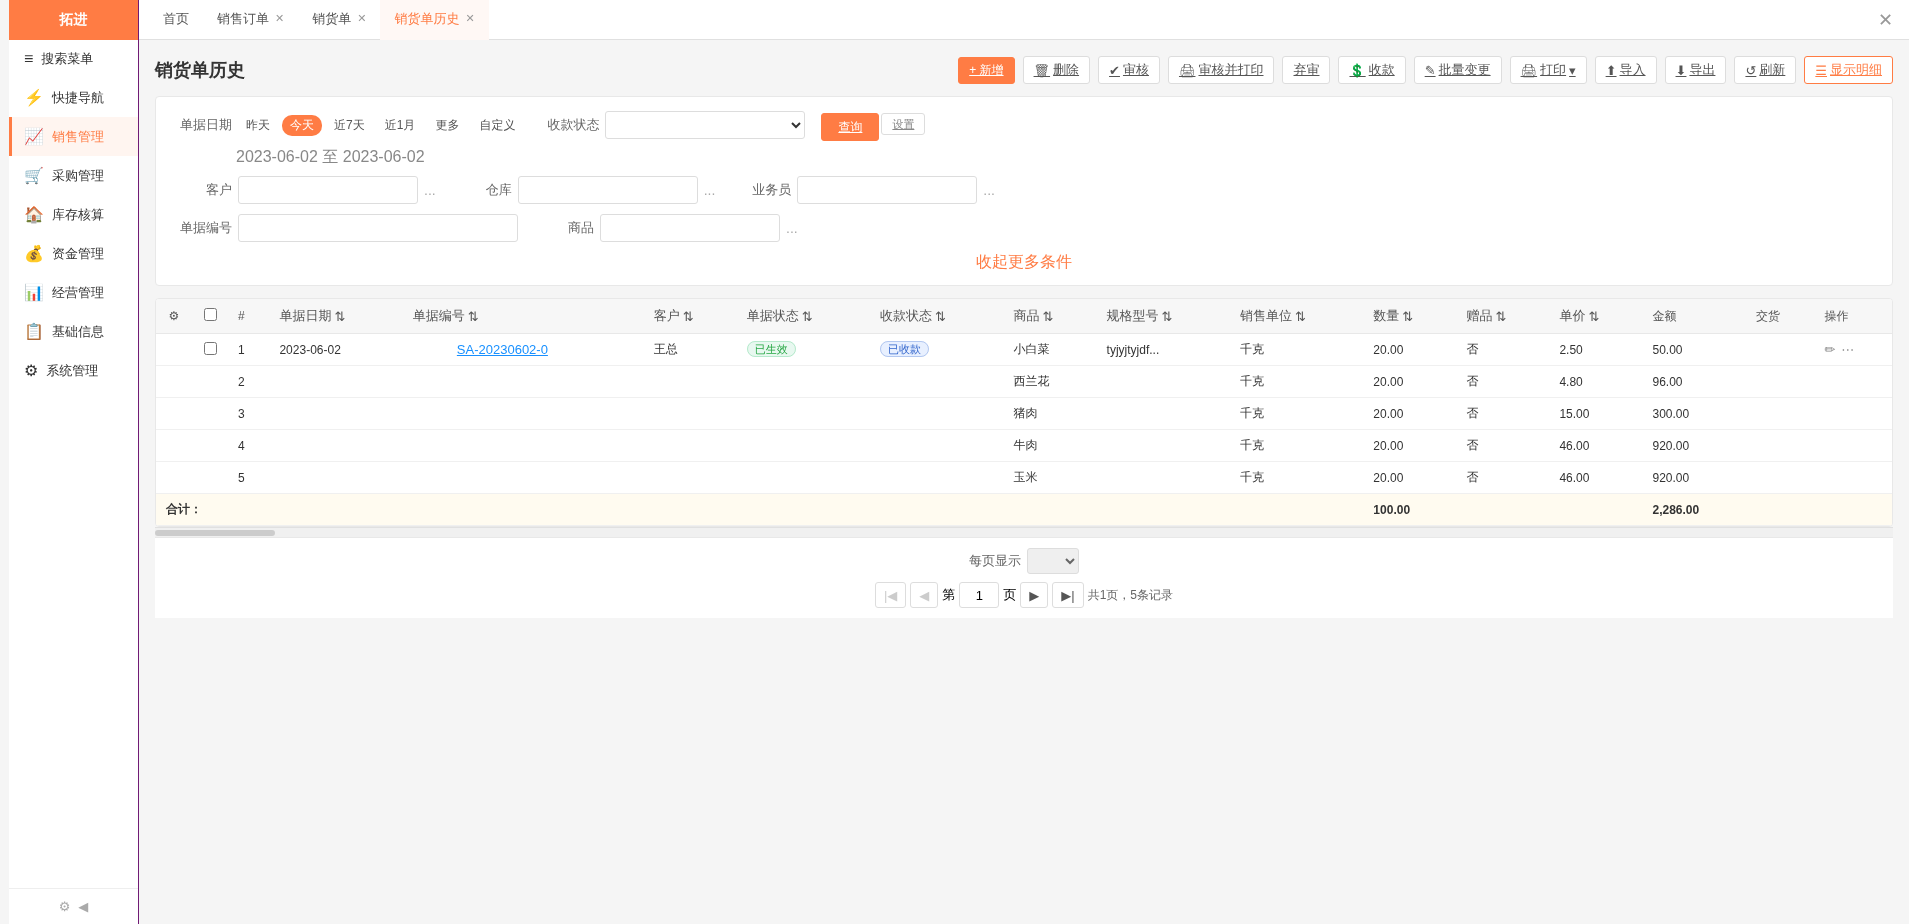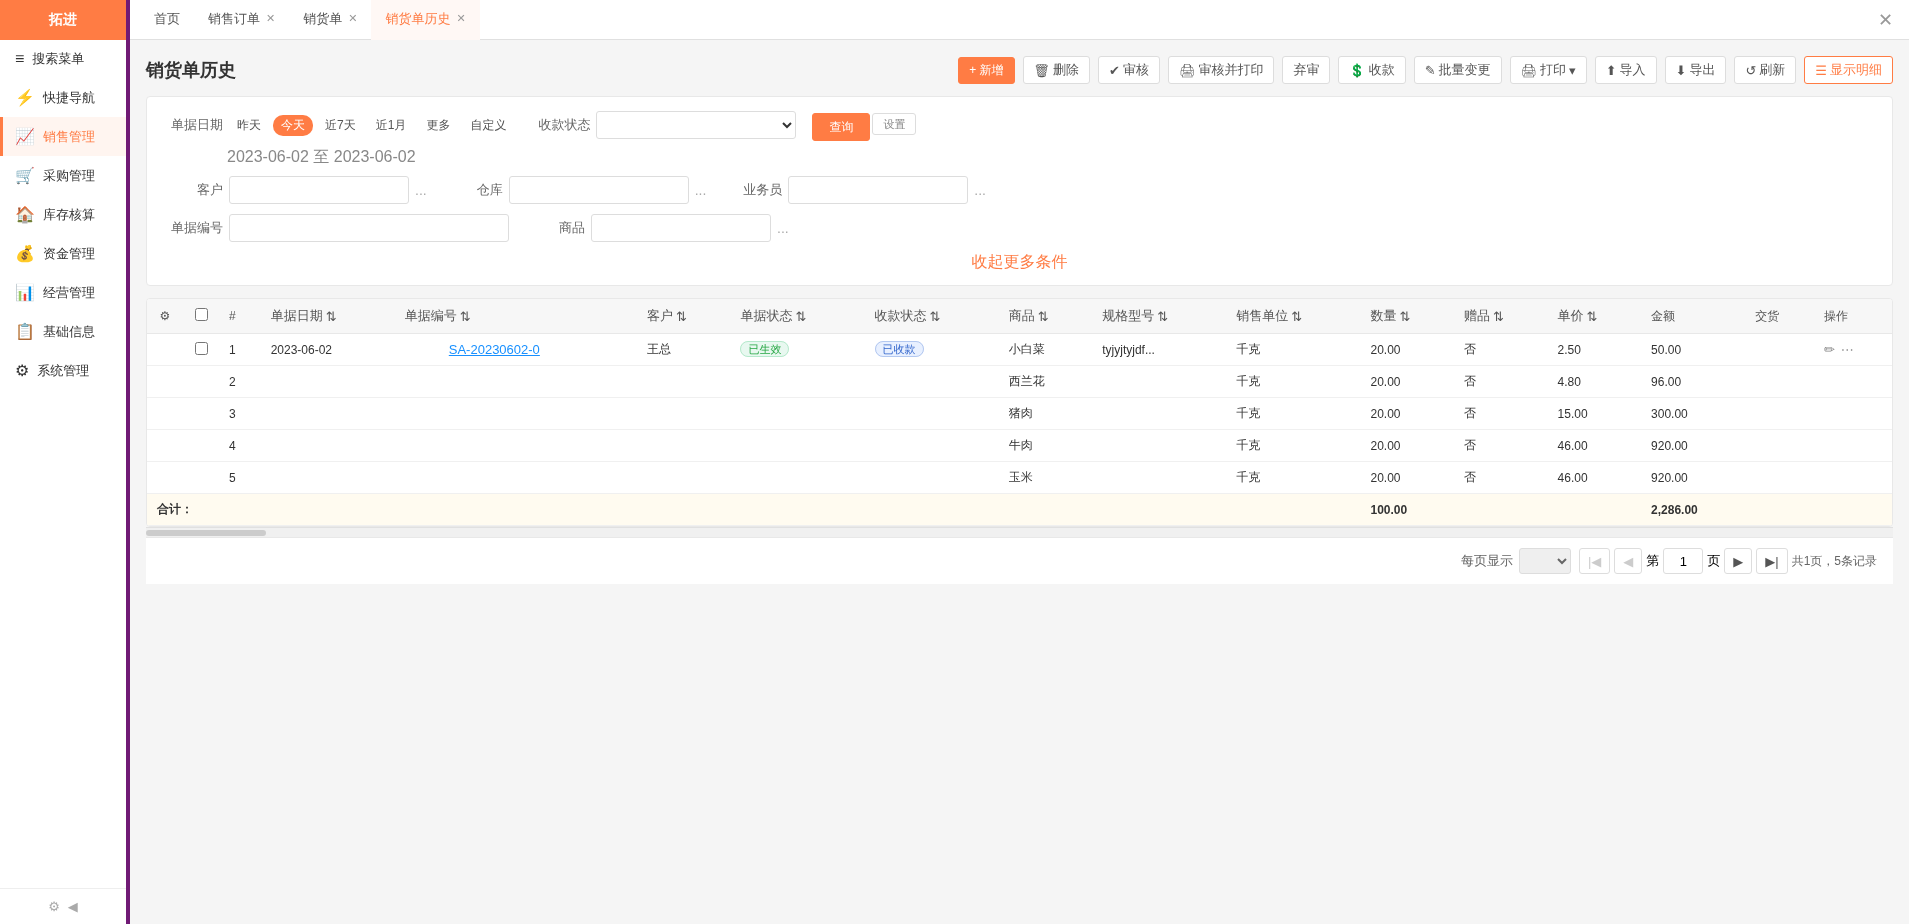--- a/index.html
+++ b/index.html
@@ -1,19 +1,19 @@
 <!DOCTYPE html>
 <html><head>
   <meta charset="utf-8">
   <style>
     * { box-sizing: border-box; margin: 0; padding: 0; font-family: 'Microsoft YaHei', Arial, sans-serif; font-size: 13px; }
     body { display: flex; height: 924px; overflow: hidden; background: #f5f5f5; }
 
     
-    .sidebar { width: 130px; background: #fff; border-right: 4px solid #701a75; display: flex; flex-direction: column; min-height: 924px; }
+    .sidebar { width: 130px; background: #fff; border-right: 1px solid #701a75; display: flex; flex-direction: column; min-height: 924px; margin-left: 9px; }
     .sidebar-logo { height: 40px; background: #ff7c44; display: flex; align-items: center; justify-content: center; color: white; font-size: 14px; font-weight: bold; }
     .sidebar-item { display: flex; align-items: center; padding: 10px 12px; cursor: pointer; color: #333; gap: 8px; border-left: 3px solid transparent; }
     .sidebar-item.active { color: #ff7c44; border-left-color: #ff7c44; background: #fff5f0; }
     .sidebar-item .icon { font-size: 16px; }
     .sidebar-bottom { margin-top: auto; padding: 10px; border-top: 1px solid #eee; display: flex; gap: 8px; justify-content: center; }
 
     
     .main { flex: 1; display: flex; flex-direction: column; overflow: hidden; }
 
     
@@ -24,21 +24,21 @@
     .tab-spacer { flex: 1; }
     .tab-close-all { color: #999; cursor: pointer; font-size: 18px; padding: 0 6px; }
 
     
     .page-content { flex: 1; overflow: auto; padding: 16px; background: #f5f5f5; }
 
     
     .page-header { display: flex; align-items: center; justify-content: space-between; margin-bottom: 12px; }
     .page-title { font-size: 18px; font-weight: bold; color: #333; }
     .toolbar { display: flex; gap: 8px; align-items: center; flex-wrap: wrap; }
-    .btn { padding: 4px 10px; border: 1px solid #ddd; background: #fff; border-radius: 3px; cursor: pointer; color: #555; font-size: 12px; display: flex; align-items: center; gap: 3px; white-space: nowrap; }
+    .btn { padding: 4px 10px; border: 1px solid #ddd; background: #fff; border-radius: 3px; cursor: pointer; color: #555; font-size: 12px; display: flex; align-items: center; gap: 3px; white-space: nowrap; text-decoration: underline; }
     .btn-primary { background: #ff7c44; color: #fff; border-color: #ff7c44; }
     .btn-orange-outline { border-color: #ff7c44; color: #ff7c44; background: #fff; }
 
     
     .filter-panel { background: #fff; border: 1px solid #e8e8e8; border-radius: 4px; padding: 12px 16px; margin-bottom: 12px; }
     .filter-row { display: flex; align-items: center; gap: 16px; margin-bottom: 10px; flex-wrap: wrap; }
     .filter-item { display: flex; align-items: center; gap: 6px; }
     .filter-label { color: #666; white-space: nowrap; min-width: 60px; text-align: right; }
     .filter-input { border: 1px solid #ddd; border-radius: 3px; padding: 4px 8px; height: 28px; width: 180px; color: #333; outline: none; }
     .filter-select { border: 1px solid #ddd; border-radius: 3px; padding: 4px 8px; height: 28px; width: 200px; color: #333; background: #fff; outline: none; }
@@ -63,21 +63,21 @@
     .badge-blue { background: #e8f0ff; color: #3366cc; border: 1px solid #b3c8f0; padding: 1px 7px; border-radius: 10px; font-size: 11px; }
     .link-text { color: #1890ff; cursor: pointer; text-decoration: underline; margin-left: 44px; }
     .action-icons { display: flex; gap: 6px; }
     .action-icon { color: #888; cursor: pointer; }
 
     
     .summary-row { background: #fffbf0; }
     .summary-row td { font-weight: bold; color: #333; border-top: 1px solid #e8e8e8; }
 
     
-    .pagination-bar { display: flex; justify-content: flex-end; padding: 10px 16px; background: #fff; border-top: 1px solid #e8e8e8; gap: 8px; }
+    .pagination-bar { display: flex; align-items: center; justify-content: flex-end; padding: 10px 16px; background: #fff; border-top: 1px solid #e8e8e8; gap: 8px; flex-direction: column; }
     .per-page { display: flex; align-items: center; gap: 6px; color: #666; }
     .per-page select { border: 1px solid #ddd; border-radius: 3px; padding: 10px 4px; height: 26px; }
     .page-nav { display: flex; align-items: center; gap: 4px; }
     .page-nav button { border: 1px solid #ddd; background: #fff; border-radius: 3px; padding: 2px 8px; cursor: pointer; height: 26px; color: #555; }
     .page-nav button:disabled { color: #ccc; cursor: default; }
     .page-input { width: 40px; border: 1px solid #ddd; border-radius: 3px; padding: 2px 4px; text-align: center; height: 26px; }
     .page-info { color: #666; font-size: 12px; }
 
     
     .scroll-bar-area { height: 10px; background: #f0f0f0; border-top: 1px solid #e0e0e0; position: relative; }

